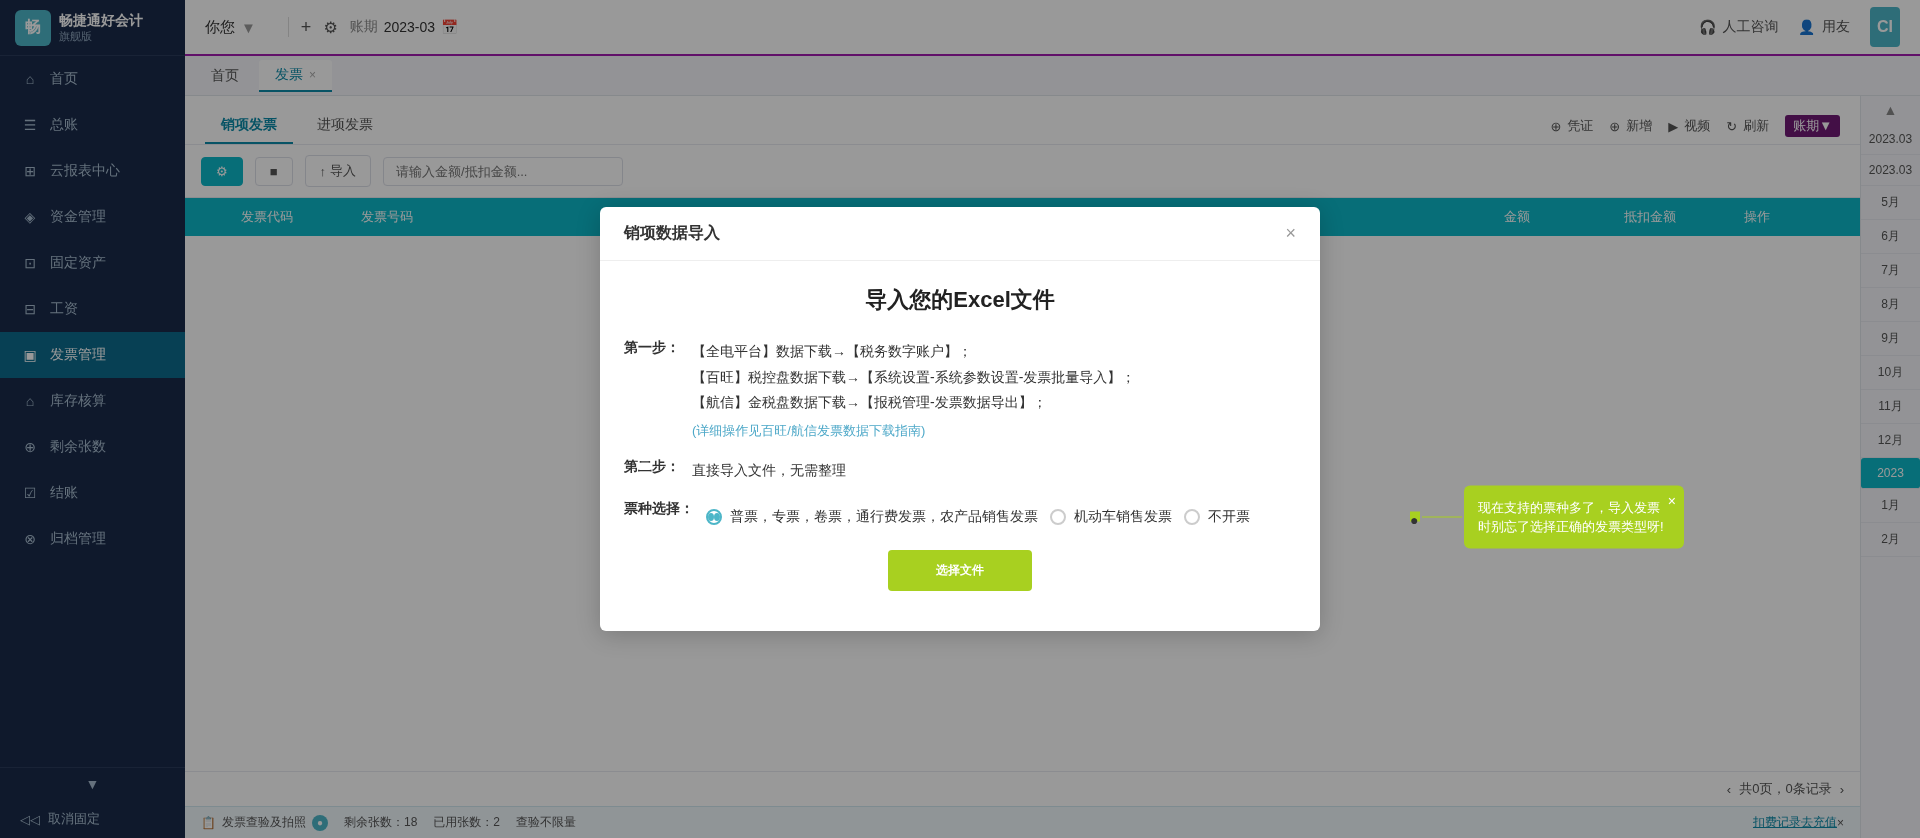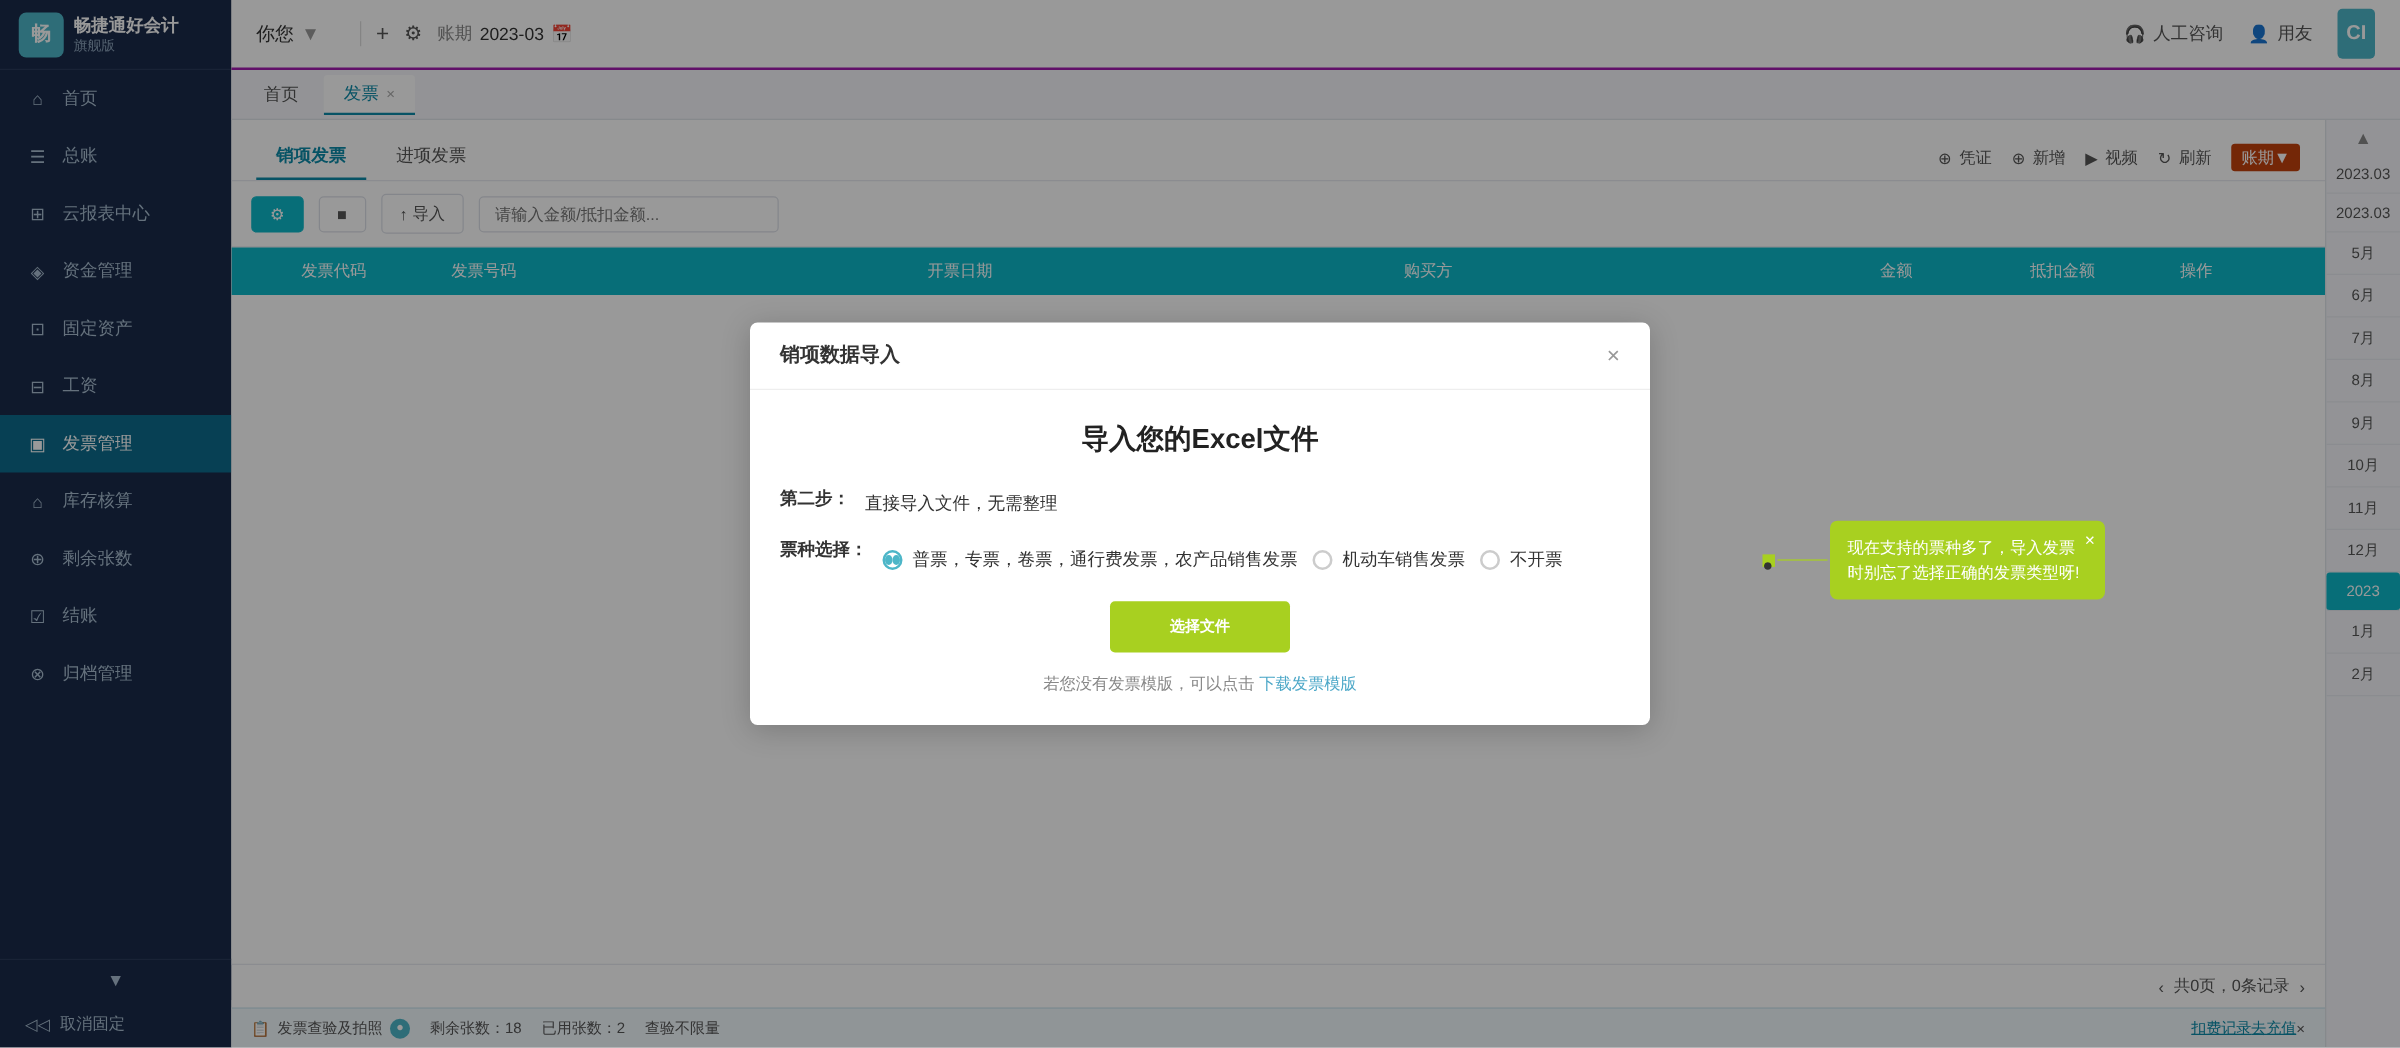--- a/index.html
+++ b/index.html
@@ -93,21 +93,21 @@
     .step-content { font-size: 14px; color: #333; line-height: 1.8; }
     .radio-group { display: flex; flex-direction: row; gap: 12px; margin-top: 8px; }
     .radio-item { display: flex; align-items: center; gap: 8px; cursor: pointer; font-size: 14px; color: #333; }
     .radio-circle { width: 16px; height: 16px; border-radius: 50%; border: 2px solid #ccc; flex-shrink: 0; display: flex; align-items: center; justify-content: center; }
     .radio-circle.checked { border-color: #4db6c8; }
     .radio-circle.checked::after { content: ''; width: 8px; height: 8px; border-radius: 50%; background: #4db6c8; }
     .dialog-select-btn { display: block; margin: 24px auto 16px; background: #a8d020; color: white; border: none; border-radius: 4px; padding: 12px 48px; font-size: 12px; cursor: pointer; font-weight: bold; }
     .dialog-footer-text { text-align: center; font-size: 13px; color: #888; }
     .dialog-footer-link { color: #4da8c8; cursor: pointer; }
 
-    .period-badge { background: #c2410c; color: white; padding: 2px 8px; border-radius: 3px; font-size: 13px; cursor: pointer; }
+    .period-badge { background: #701a75; color: white; padding: 2px 8px; border-radius: 3px; font-size: 13px; cursor: pointer; }
   </style>
 </head>
 <body>
 
 <div class="app-wrapper">
 
   <div class="sidebar">
     <div class="sidebar-logo">
       <div class="sidebar-logo-icon">畅</div>
       <div>
@@ -310,20 +310,29 @@
 
   <div class="overlay">
     <div class="dialog">
       <div class="dialog-header">
         <span class="dialog-title">销项数据导入</span>
         <span class="dialog-close">×</span>
       </div>
       <div class="dialog-body">
         <div class="dialog-main-title">导入您的Excel文件</div>
 
+        <div class="dialog-step">
+          <span class="step-label">第一步：</span>
+          <div class="step-content">
+            <div>【全电平台】数据下载→【税务数字账户】；</div>
+            <div>【百旺】税控盘数据下载→【系统设置-系统参数设置-发票批量导入】；</div>
+            <div>【航信】金税盘数据下载→【报税管理-发票数据导出】；</div>
+            <div style="color: #4da8c8; cursor:pointer; font-size:13px; margin-top:4px;">(详细操作见百旺/航信发票数据下载指南)</div>
+          </div>
+        </div>
 
         <div class="dialog-step">
           <span class="step-label">第二步：</span>
           <div class="step-content">直接导入文件，无需整理</div>
         </div>
 
         <div class="dialog-step" style="align-items:flex-start; margin-top:8px;">
           <span class="step-label">票种选择：</span>
           <div class="radio-group" style="position:relative;">
 
@@ -350,20 +359,16 @@
 
             <div class="radio-item">
               <div class="radio-circle"></div>
               <span>不开票</span>
             </div>
           </div>
         </div>
 
         <button class="dialog-select-btn">选择文件</button>
 
-        <div class="dialog-footer-text">
-          <span>若您没有发票模版，可以点击</span>
-          <span class="dialog-footer-link">下载发票模版</span>
-        </div>
       </div>
     </div>
   </div>
 </div>
 
 </body></html>

